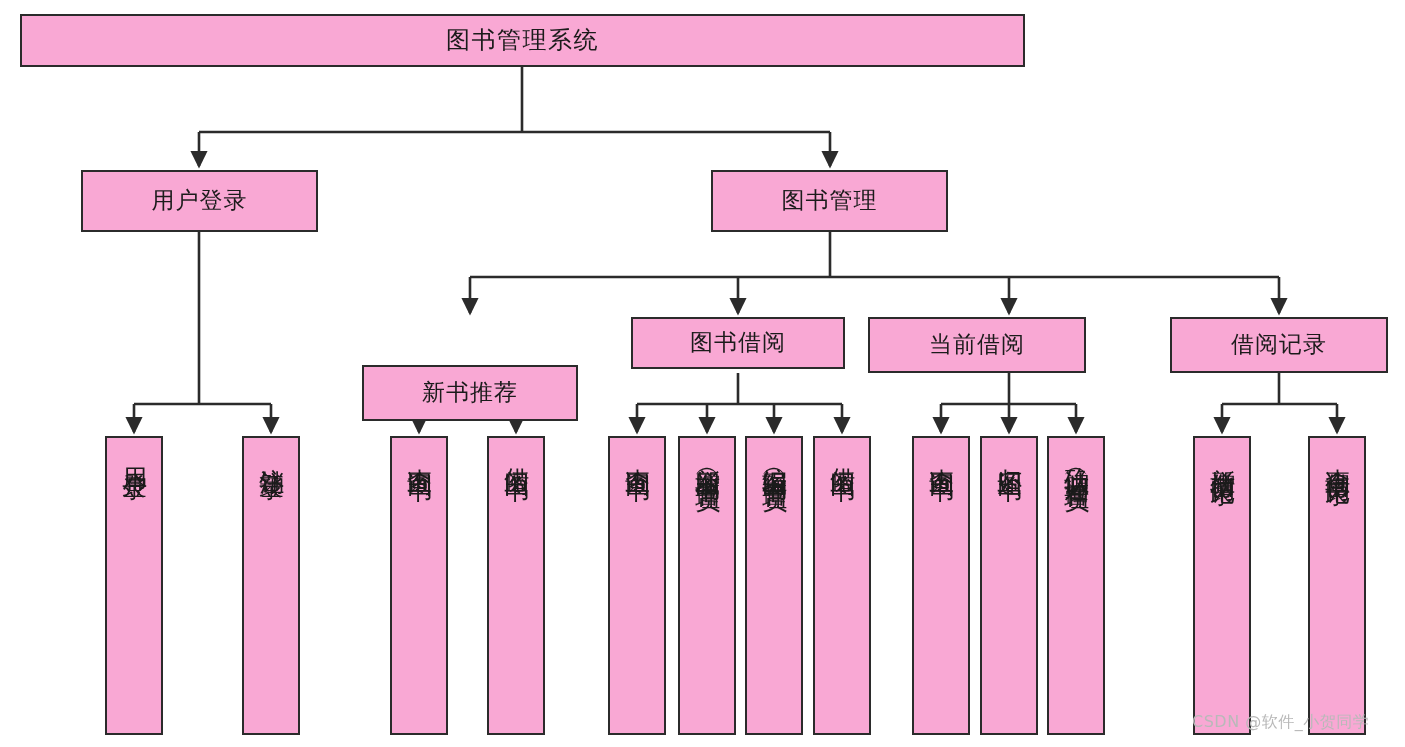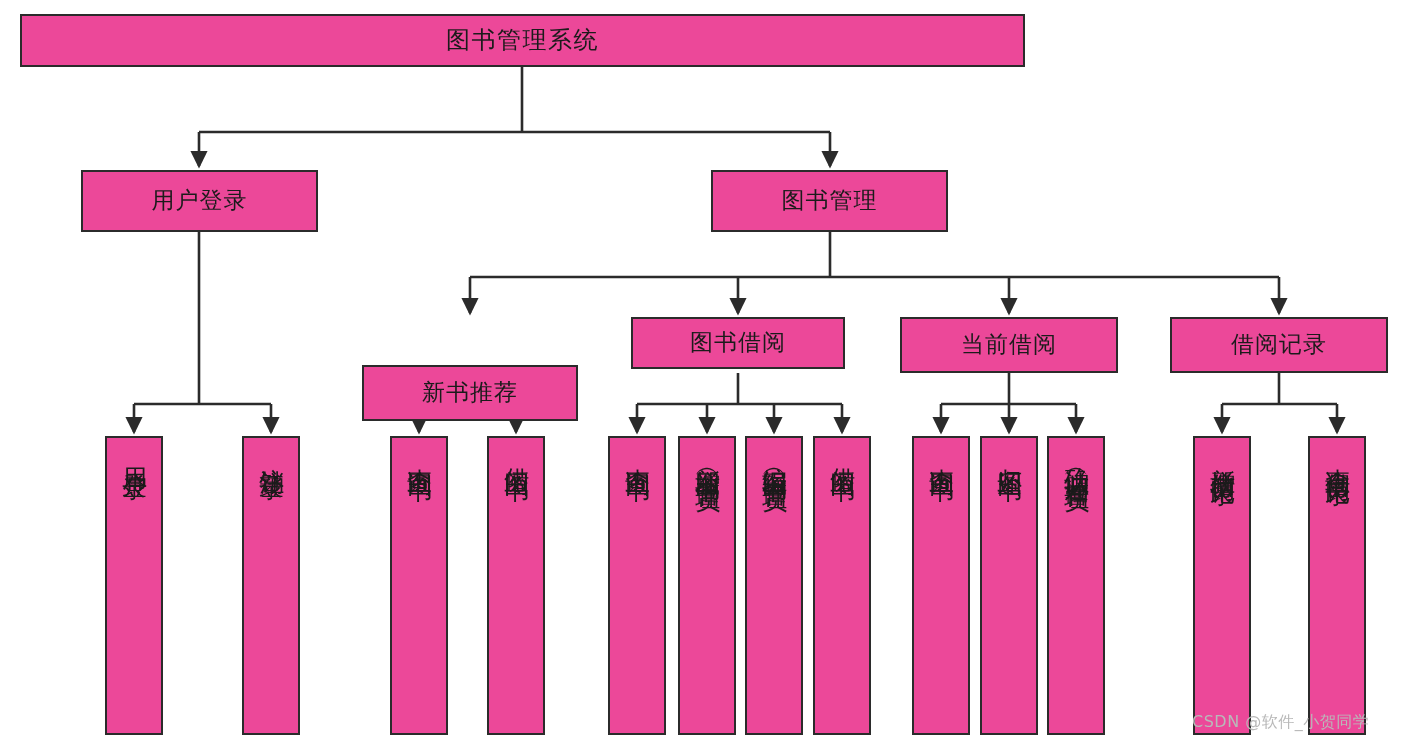--- a/index.html
+++ b/index.html
@@ -9,21 +9,21 @@
     font-family:"DejaVu Sans","Liberation Sans",sans-serif;
     overflow:hidden;
     position:relative;
   }
   #canvas { position:absolute; left:0; top:0; width:1405px; height:747px; }
   #edges { position:absolute; left:0; top:0; width:1405px; height:747px; pointer-events:none; }
 
   .node {
     position:absolute;
     box-sizing:border-box;
-    background:#ec4899;
+    background:#f9a8d4;
     border:2.5px solid #2b2b2b;
     display:flex;
     align-items:center;
     justify-content:center;
     color:#1b1b1b;
   }
   .node .label {
     display:block;
     text-align:center;
     line-height:1.18;
@@ -123,21 +123,21 @@
   <div class="node h-node" style="left:711px; top:170px; width:237px; height:62px;">
     <span class="label">图书管理</span>
   </div>
 
   <div class="node h-node" style="left:362px; top:321px; width:216px; height:56px;margin-top:44px;">
     <span class="label">新书推荐</span>
   </div>
   <div class="node h-node" style="left:631px; top:317px; width:214px; height:52px;">
     <span class="label">图书借阅</span>
   </div>
-  <div class="node h-node" style="left:900px; top:317px; width:218px; height:56px;">
+  <div class="node h-node" style="left:868px; top:317px; width:218px; height:56px;">
     <span class="label">当前借阅</span>
   </div>
   <div class="node h-node" style="left:1170px; top:317px; width:218px; height:56px;">
     <span class="label">借阅记录</span>
   </div>
 
   <div class="node leaf" style="left:105px; top:436px; width:58px; height:299px;">
     <span class="label">用户登录</span>
   </div>
   <div class="node leaf" style="left:242px; top:436px; width:58px; height:299px;">

